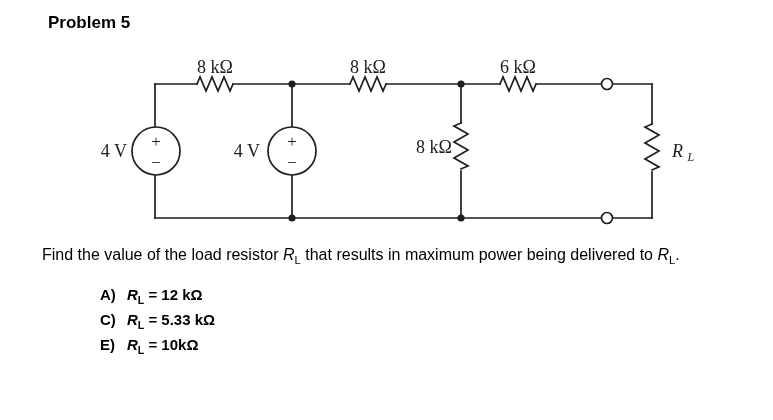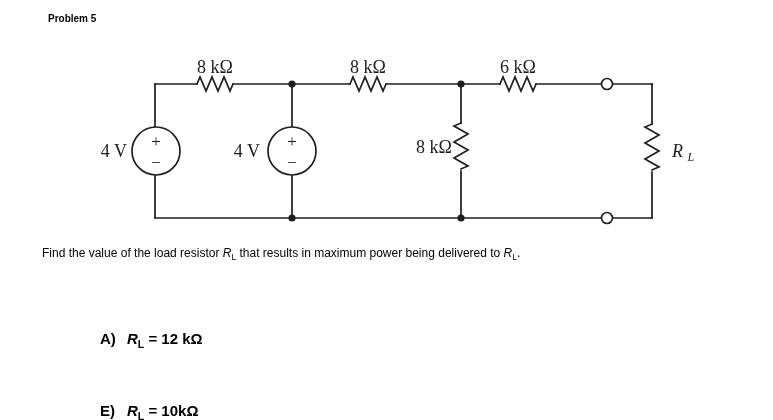--- a/index.html
+++ b/index.html
@@ -7,52 +7,51 @@
     width: 773px; height: 420px;
     background: #ffffff;
     position: relative;
     overflow: hidden;
     font-family: "Liberation Sans", sans-serif;
     color: #111;
   }
   .title {
     position: absolute;
     left: 48px; top: 13px;
-    font-size: 10px;
+    font-size: 17px;
     font-weight: 600;
     color: #000;
   }
   .circuit-svg {
     position: absolute;
     left: 0; top: 0;
   }
   .circuit-svg text {
     font-family: "Liberation Serif", serif;
     fill: #1c1c1c;
   }
   .question {
     position: absolute;
     left: 42px; top: 246px;
-    font-size: 12px;
+    font-size: 16px;
     color: #000;
     white-space: nowrap;
   }
   .question i, .options i { font-style: italic; }
   sub { font-size: 0.7em; }
   .options {
     position: absolute;
     left: 100px; top: 285px;
     font-size: 15px;
     font-weight: 700;
     color: #000;
   }
   .option-row {
-    line-height: 26px;
+    line-height: 19px;
     white-space: nowrap;
-    margin-top: 41px;
   }
   .option-letter {
     display: inline-block;
     width: 27px;
   }
 </style>
 </head>
 <body>
 
 <div class="title">Problem 5</div>
@@ -113,14 +112,15 @@
     </text>
   </g>
 </svg>
 
 <div class="question">
   <span>Find the value of the load resistor </span><i>R</i><sub>L</sub><span> that results in maximum power being delivered to </span><i>R</i><sub>L</sub><span>.</span>
 </div>
 
 <div class="options">
   <div class="option-row"><span class="option-letter">A)</span><i>R</i><sub>L</sub><span> = 12 kΩ</span></div>
+  <div class="option-row"><span class="option-letter">C)</span><i>R</i><sub>L</sub><span> = 5.33  kΩ</span></div>
   <div class="option-row"><span class="option-letter">E)</span><i>R</i><sub>L</sub><span> = 10kΩ</span></div>
 </div>
 
 </body></html>

